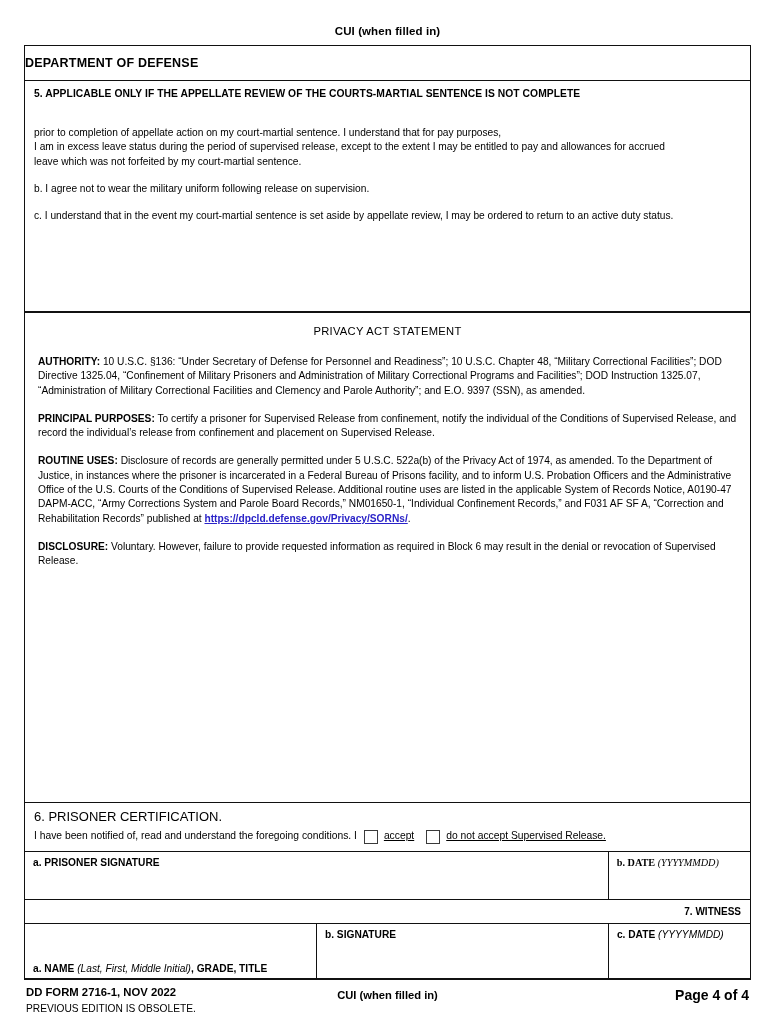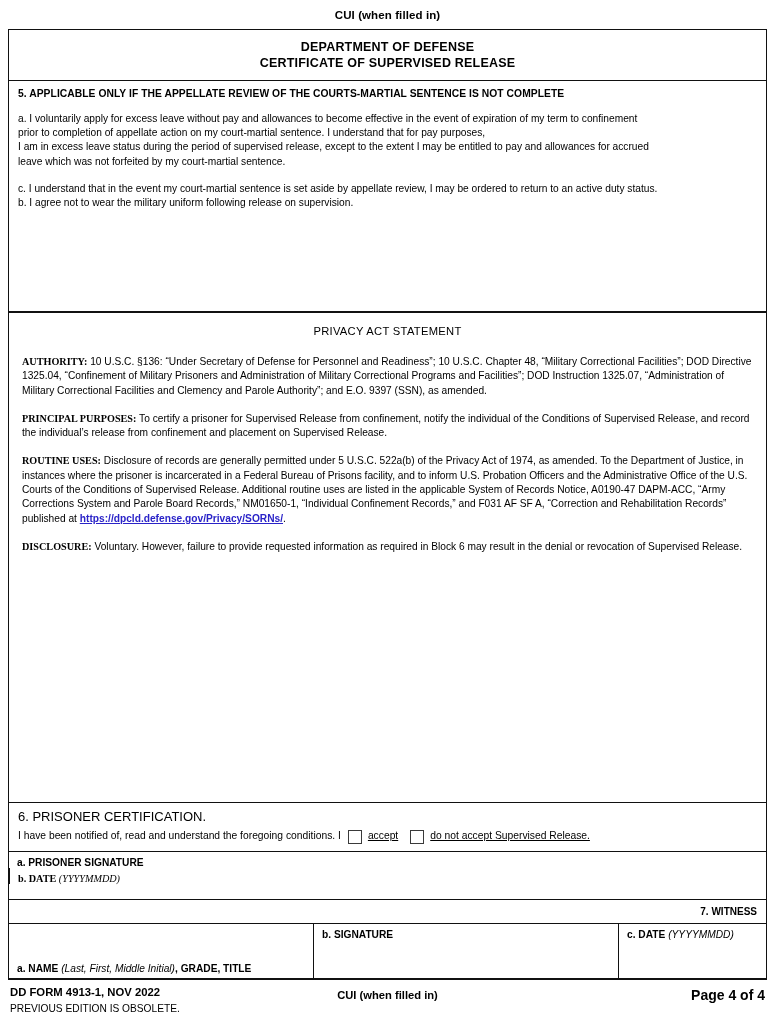--- a/index.html
+++ b/index.html
@@ -13,21 +13,21 @@
     font-family: "Liberation Sans", sans-serif;
     color: #000000;
     -webkit-font-smoothing: antialiased;
   }
 
   .page {
     position: relative;
     width: 775px;
     height: 1024px;
     box-sizing: border-box;
-    padding: 0;
+    padding: 16px;
   }
 
   
   .cui-top {
     text-align: center;
     font-size: 11.5px;
     font-weight: bold;
     padding-top: 9px;
     padding-bottom: 8px;
     letter-spacing: 0.1px;
@@ -36,21 +36,20 @@
   
   .form-frame {
     margin: 0 8px;
     border: 1.6px solid #111111;
     box-sizing: border-box;
   }
 
   
   .title-block {
     border-bottom: 1.5px solid #111111;
-    text-align: center;
     padding: 9px 0 9px 0;
   }
   .title-line {
     font-size: 12.5px;
     font-weight: bold;
     line-height: 16px;
     letter-spacing: 0.2px;
   }
 
   
@@ -86,21 +85,21 @@
     font-size: 11.2px;
     font-weight: normal;
     letter-spacing: 0.3px;
     margin-bottom: 18px;
   }
   .pa-para {
     font-size: 10.2px;
     line-height: 14.3px;
     margin: 0 0 14px 0;
   }
-  .pa-para b { font-weight: bold; font-family: Liberation Serif, serif; }
+  .pa-para b { font-weight: bold; }
   .pa-link {
     color: #2a23c8;
     font-weight: bold;
     text-decoration: underline;
     word-break: break-all;
   }
 
   
   .block6-head {
     font-size: 13px;
@@ -132,21 +131,21 @@
   }
   .sig-cell {
     box-sizing: border-box;
     padding: 5px 8px 0 8px;
     font-size: 10.2px;
   }
   .sig-cell + .sig-cell { border-left: 1.2px solid #111111; }
   .cell-label { font-weight: bold; }
   .cell-italic { font-style: italic; font-weight: normal; }
 
-  .row6 { height: 47px; flex-direction: column; }
+  .row6 { height: 47px; }
   .r6-sig { width: 609px; }
   .r6-date { width: 148px; font-family: Liberation Serif, serif; }
 
   .block7-head {
     font-size: 10px;
     font-weight: bold;
     padding: 6px 9px 6px 9px;
     border-bottom: 1.4px solid #111111;
     text-align: right;
   }
@@ -192,33 +191,32 @@
 <body>
 
 <div class="page">
 
   <div class="cui-top">CUI (when filled in)</div>
 
   <div class="form-frame">
 
     <div class="title-block">
       <div class="title-line">DEPARTMENT OF DEFENSE</div>
-      <div class="title-line">CERTIFICATE OF SUPERVISED RELEASE</div>
     </div>
 
     <div class="section5">
       <div class="sec-head">5. APPLICABLE ONLY IF THE APPELLATE REVIEW OF THE COURTS-MARTIAL SENTENCE IS NOT COMPLETE</div>
       <p class="para">
-        <span>a. I voluntarily apply for excess leave without pay and allowances to become effective in the event of expiration of my term to confinement</span><br>
+        <br>
         <span>prior to completion of appellate action on my court-martial sentence.  I understand that for pay purposes,</span><br>
         <span>I am in excess leave status during the period of supervised release, except to the extent I may be entitled to pay and allowances for accrued</span><br>
         <span>leave which was not forfeited by my court-martial sentence.</span>
       </p>
+      <p class="para">b. I agree not to wear the military uniform following release on supervision.</p>
       <p class="para tight">c. I understand that in the event my court-martial sentence is set aside by appellate review, I may be ordered to return to an active duty status.</p>
-      <p class="para">b. I agree not to wear the military uniform following release on supervision.</p>
     </div>
 
     <div class="privacy">
       <div class="privacy-title">PRIVACY ACT STATEMENT</div>
 
       <p class="pa-para"><b>AUTHORITY:</b><span> 10 U.S.C. §136: “Under Secretary of Defense for Personnel and Readiness”; 10 U.S.C. Chapter 48, “Military Correctional Facilities”; DOD Directive 1325.04, “Confinement of Military Prisoners and Administration of Military Correctional Programs and Facilities”; DOD Instruction 1325.07, “Administration of Military Correctional Facilities and Clemency and Parole Authority”; and E.O. 9397 (SSN), as amended.</span></p>
 
       <p class="pa-para"><b>PRINCIPAL PURPOSES:</b><span>  To certify a prisoner for Supervised Release from confinement, notify the individual of the Conditions of Supervised Release, and record the individual’s release from confinement and placement on Supervised Release.</span></p>
 
       <p class="pa-para"><b>ROUTINE USES:</b><span> Disclosure of records are generally permitted under 5 U.S.C. 522a(b) of the Privacy Act of 1974, as amended.  To the Department of Justice, in instances where the prisoner is incarcerated in a Federal Bureau of Prisons facility, and to inform U.S. Probation Officers and the Administrative Office of the U.S. Courts of the Conditions of Supervised Release. Additional routine uses are listed in the applicable System of Records Notice, A0190-47 DAPM-ACC, “Army Corrections System and Parole Board Records,” NM01650-1, “Individual Confinement Records,” and F031 AF SF A, “Correction and Rehabilitation Records” published at </span><a class="pa-link" href="#">https://dpcld.defense.gov/Privacy/SORNs/</a><span>.</span></p>
@@ -258,19 +256,19 @@
       </div>
       <div class="sig-cell r7-date">
         <span class="cell-label">c. DATE</span>
         <span class="cell-italic">(YYYYMMDD)</span>
       </div>
     </div>
 
   </div>
 
   <div class="footer">
-    <div class="f-left">DD FORM 4913-1, NOV 2022</div>
+    <div class="f-left">DD FORM 2716-1, NOV 2022</div>
     <div class="f-prev">PREVIOUS EDITION IS OBSOLETE.</div>
     <div class="f-center">CUI (when filled in)</div>
     <div class="f-right">Page 4 of 4</div>
   </div>
 
 </div>
 
 </body></html>

